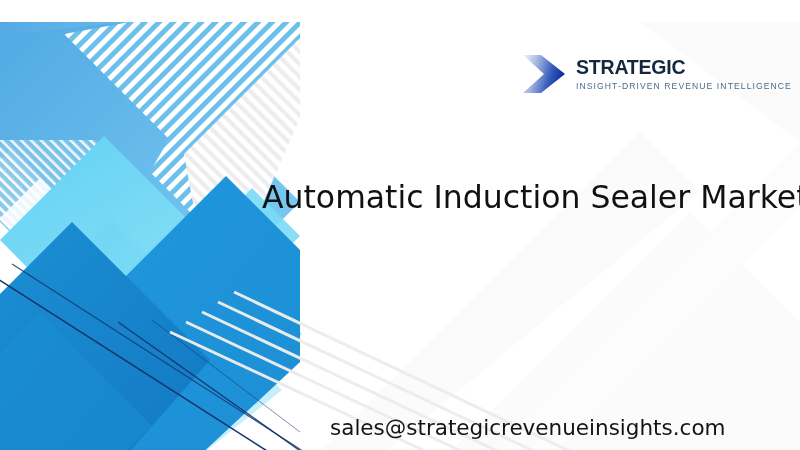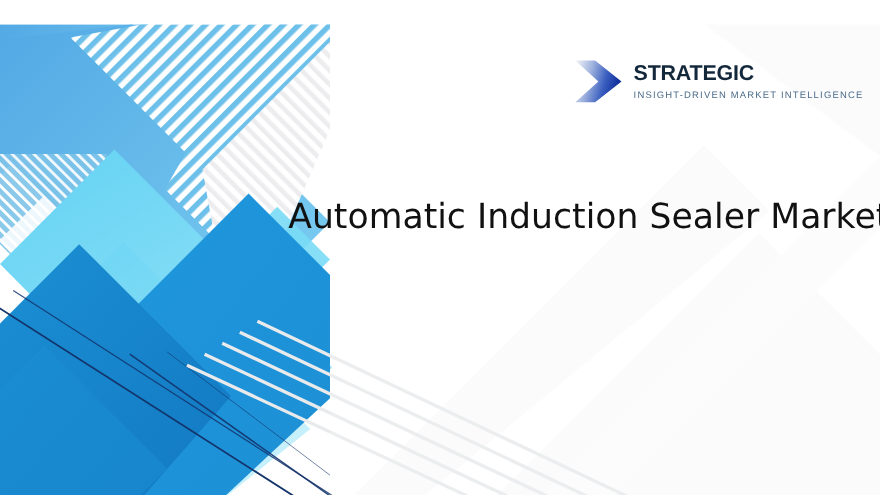--- a/index.html
+++ b/index.html
@@ -237,20 +237,21 @@
             <stop offset="38%" stop-color="#9fb2dd"></stop>
             <stop offset="72%" stop-color="#3a5fc0"></stop>
             <stop offset="100%" stop-color="#11309c"></stop>
           </linearGradient>
         </defs>
         <path d="M2 4 L20 4 L44 23 L20 42 L2 42 L23 23 Z" fill="url(#markGrad)"></path>
       </svg>
     </span>
     <span class="logo-text">
       <span class="logo-line">STRATEGIC</span>
-      <span class="logo-tagline">INSIGHT-DRIVEN MARKET INTELLIGENCE</span>
+      <span class="logo-tagline">INSIGHT-DRIVEN REVENUE INTELLIGENCE</span>
     </span>
   </div>
 
   <div class="title">Automatic Induction Sealer Market</div>
 
+  <div class="email">sales@strategicrevenueinsights.com</div>
 
 </div>
 
 </body></html>

